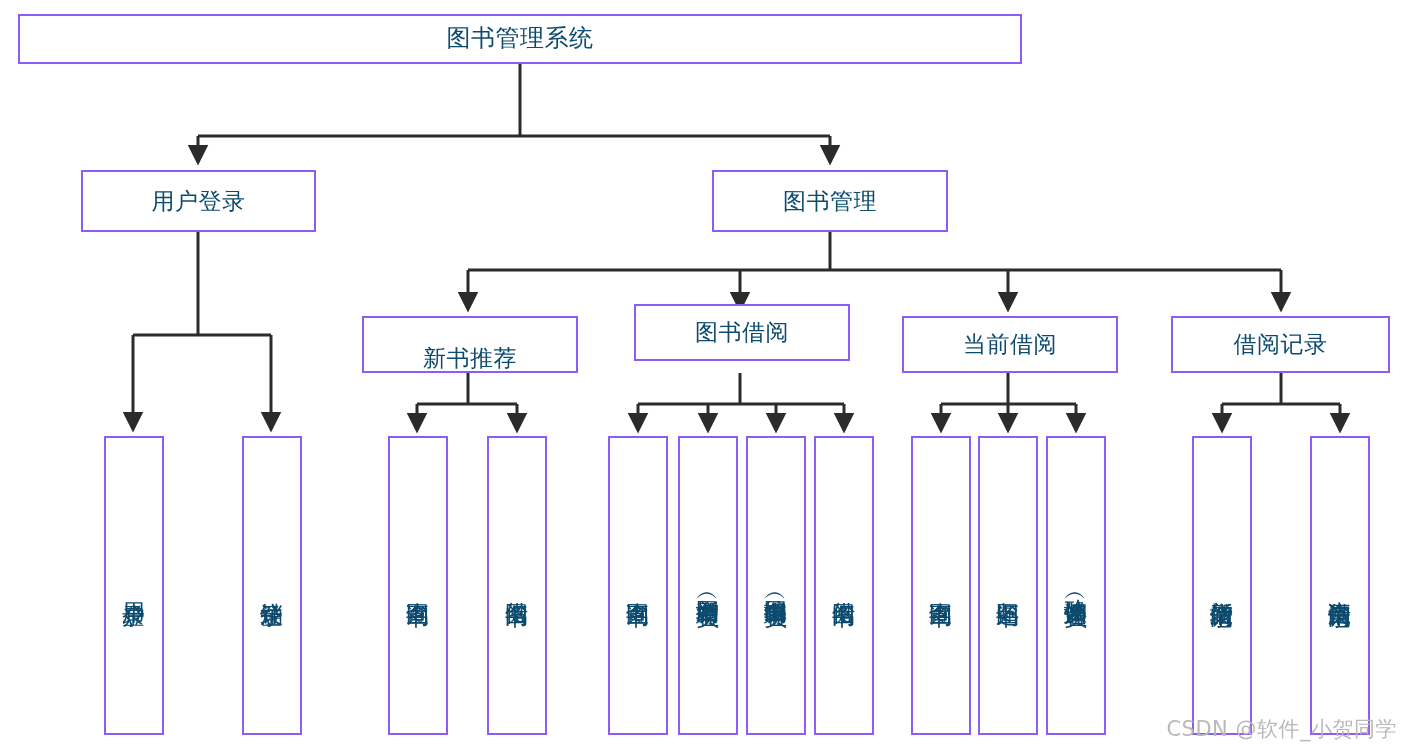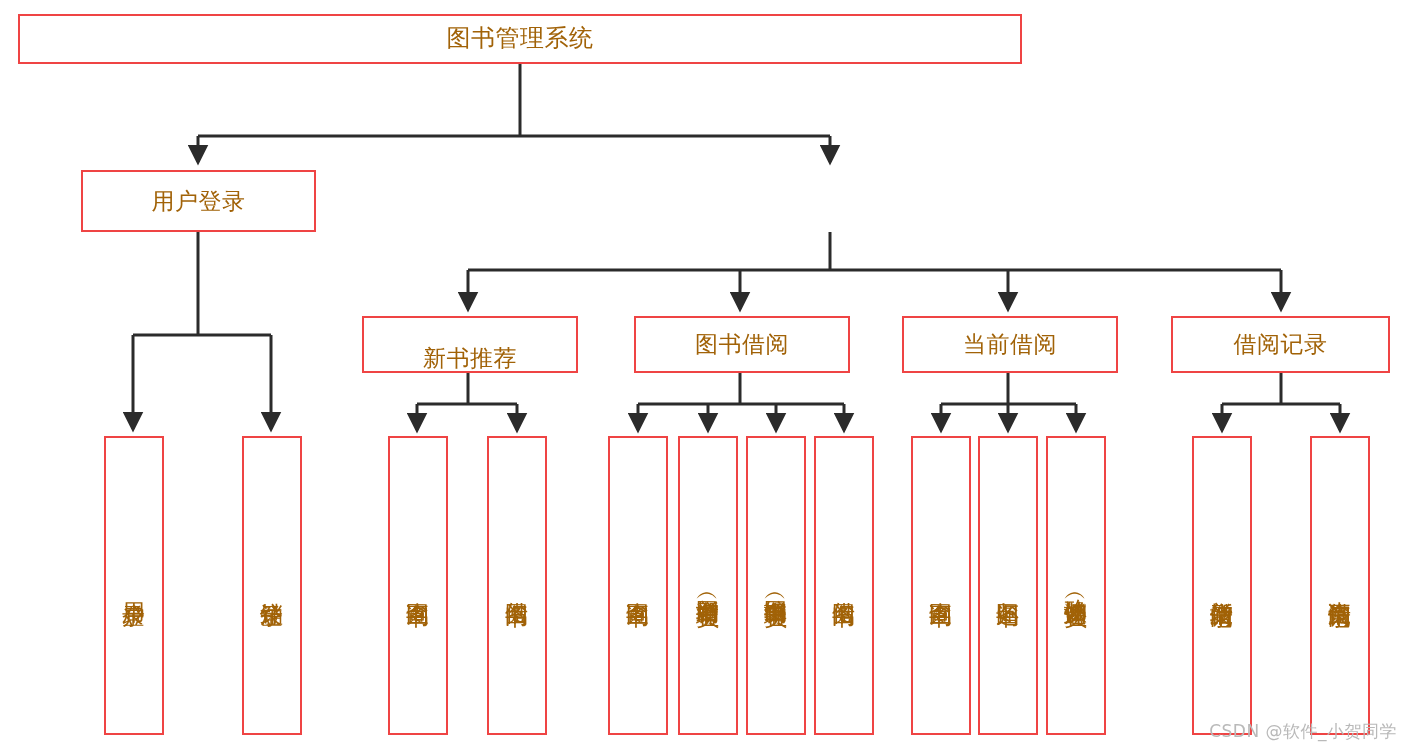--- a/index.html
+++ b/index.html
@@ -23,25 +23,25 @@
     left: 0;
     top: 0;
     width: 1405px;
     height: 747px;
     pointer-events: none;
   }
   .node {
     position: absolute;
     box-sizing: border-box;
     background: #ffffff;
-    border: 2px solid #ef4444;
+    border: 2px solid #8b5cf6;
     display: flex;
     align-items: center;
     justify-content: center;
-    color: #a16207;
+    color: #0c4a6e;
   }
   .node-label {
     display: block;
     text-align: center;
     line-height: 1.15;
     white-space: nowrap;
   }
   
   .node.horizontal .node-label {
     font-size: 23px;
@@ -61,21 +61,21 @@
     font-size: 23px;
     line-height: 1.22;
     letter-spacing: 1px;
     white-space: nowrap;
     text-align: center;
   }
   #watermark {
     position: absolute;
     right: 8px;
     bottom: 4px;
-    font-size: 17px;
+    font-size: 21px;
     color: #b9b9b9;
     letter-spacing: 0.5px;
     white-space: nowrap;
     user-select: none;
   }
 </style>
 </head>
 <body>
 
 <div id="diagram-root">
@@ -130,25 +130,28 @@
     </g>
   </svg>
 
   <div class="node horizontal root" style="left:18px; top:14px; width:1004px; height:50px;">
     <span class="node-label">图书管理系统</span>
   </div>
 
   <div class="node horizontal" style="left:81px; top:170px; width:235px; height:62px;">
     <span class="node-label">用户登录</span>
   </div>
+  <div class="node horizontal" style="left:712px; top:170px; width:236px; height:62px;">
+    <span class="node-label">图书管理</span>
+  </div>
 
   <div class="node horizontal" style="left:362px; top:316px; width:216px; height:57px;align-items:flex-end;">
     <span class="node-label">新书推荐</span>
   </div>
-  <div class="node horizontal" style="left:634px; top:316px; width:216px; height:57px;">
+  <div class="node horizontal" style="left:634px; top:304px; width:216px; height:57px;">
     <span class="node-label">图书借阅</span>
   </div>
   <div class="node horizontal" style="left:1171px; top:316px; width:219px; height:57px;">
     <span class="node-label">借阅记录</span>
   </div>
   <div class="node horizontal" style="left:902px; top:316px; width:216px; height:57px;">
     <span class="node-label">当前借阅</span>
   </div>
 
   <div class="node vertical" style="left:104px; top:436px; width:60px; height:299px;">

